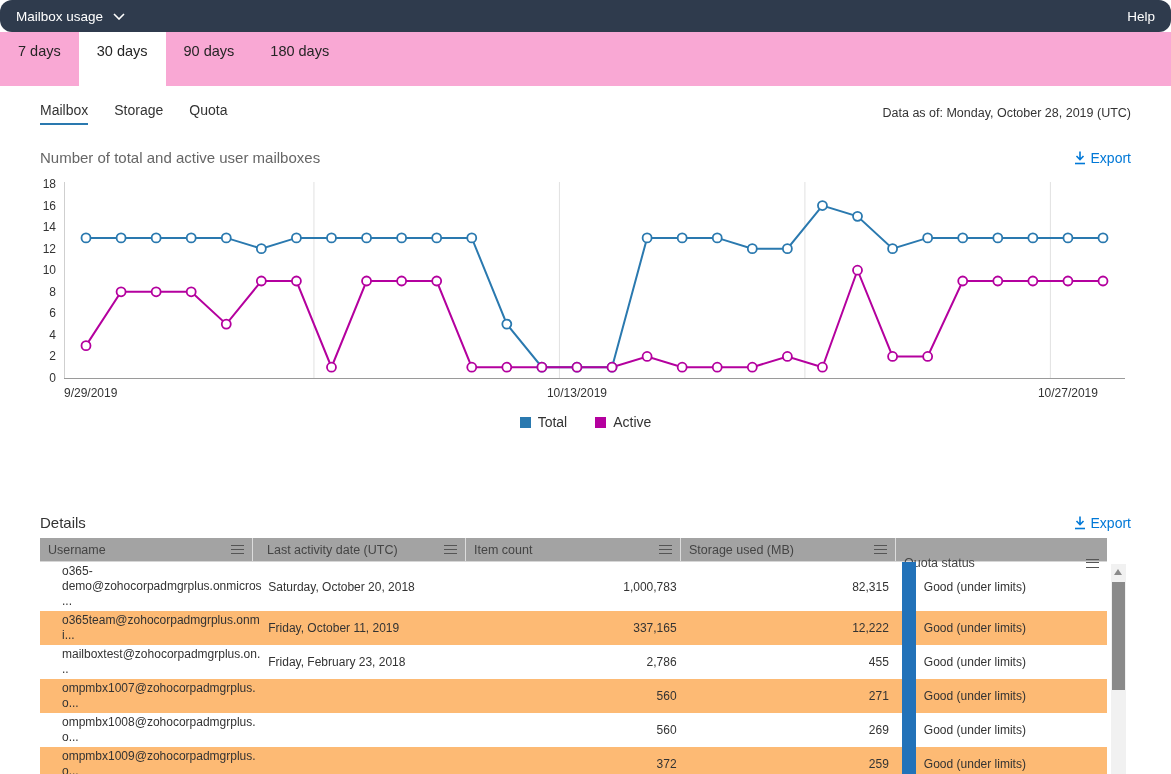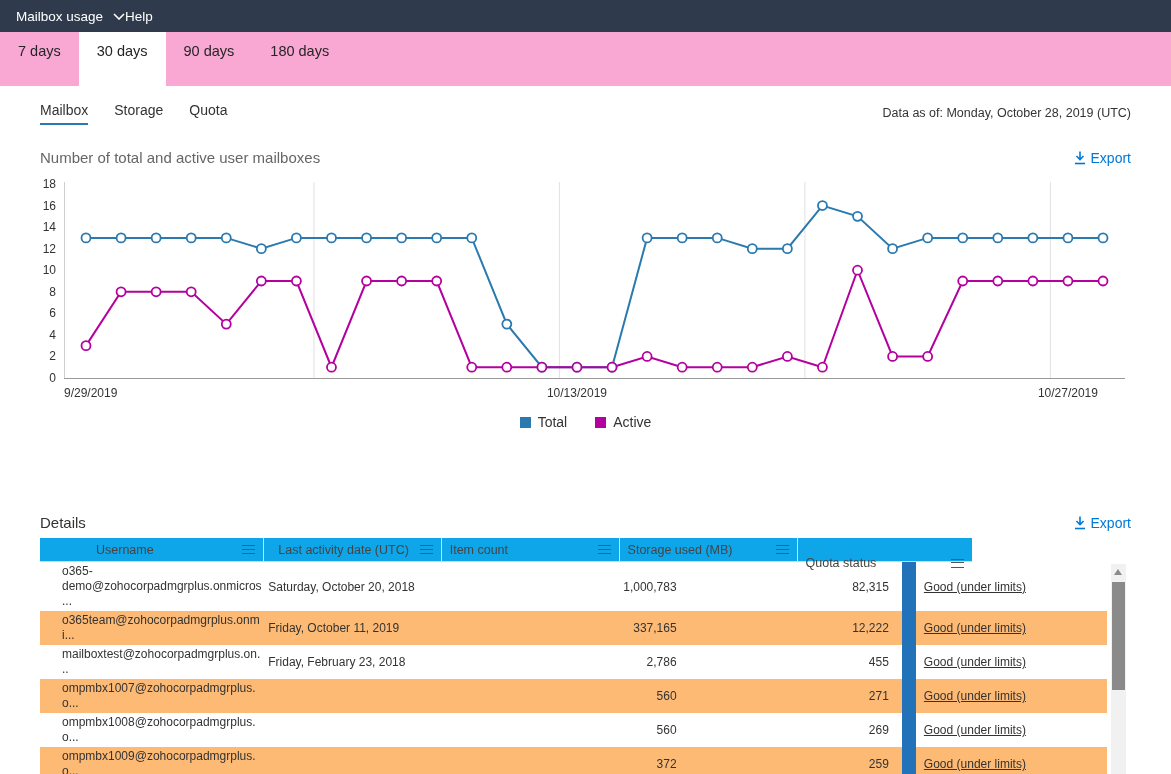--- a/index.html
+++ b/index.html
@@ -1,21 +1,21 @@
 <!DOCTYPE html>
 <html><head>
 <meta charset="utf-8">
 <style>
   *{margin:0;padding:0;box-sizing:border-box}
   html,body{width:1171px;height:774px;overflow:hidden;background:#fff;
     font-family:"Liberation Sans","DejaVu Sans",sans-serif;color:#333;}
 
   
   .topbar{height:32px;background:#2f3b4d;color:#fff;display:flex;align-items:center;
-    padding:0 16px;font-size:13.5px;}
+    justify-content:space-between;padding:0 16px;font-size:13.5px;border-radius:12px;}
   .topbar-left{display:flex;align-items:center;gap:10px;cursor:pointer;}
 
   
   .period-bar{height:54px;background:#f9a8d4;display:flex;}
   .period-tab{line-height:38px;padding:0 18px;font-size:14.5px;color:#252525;cursor:pointer;}
   .period-tab.active{background:#fff;}
 
   .main{padding:0 40px;}
 
   
@@ -35,41 +35,41 @@
   .tick{font-size:12px;fill:#333;}
 
   .legend{display:flex;justify-content:center;gap:28px;margin-top:4px;}
   .legend-item{display:flex;align-items:center;gap:7px;font-size:14px;color:#333;}
   .swatch{width:11px;height:11px;display:inline-block;background:#999;}
 
   
   .details-head{margin-top:84px;}
   .details-title{font-size:15px;color:#333;}
   .table-wrap{position:relative;margin-top:7px;}
-  .thead{display:flex;background:#0ea5e9;height:24px;width:932px;border-bottom:1px solid #d6d6d6;padding-left:48px;}
+  .thead{display:flex;background:#a3a3a3;height:24px;width:1067px;border-bottom:1px solid #d6d6d6;}
   .th{display:flex;align-items:center;justify-content:space-between;font-size:12.5px;color:#444;
     padding:0 8px;border-right:1px solid #dcdcdc;}
   .th:last-child{border-right:none;margin-top:25px;}
   .th:nth-child(1){width:213px;}
   .th:nth-child(2){width:213px;padding-left:14px;}
   .th:nth-child(3){width:215px;}
   .th:nth-child(4){width:215px;}
   .th:nth-child(5){width:211px;}
   .menu-icon{width:13px;height:9px;border-top:1.5px solid #555;border-bottom:1.5px solid #555;
     position:relative;cursor:pointer;flex:none;}
   .menu-icon::after{content:"";position:absolute;left:0;right:0;top:2.5px;border-top:1.5px solid #555;}
 
   .t-row{display:flex;width:1067px;min-height:20px;font-size:12px;color:#333;}
   .t-row.alt{background:#fdba74;}
   .td{display:flex;align-items:center;}
   .td-username{width:213px;padding:2px 2px 2px 8px;margin-left:14px;}
   .td-username .uname{width:100%;line-height:15px;overflow-wrap:break-word;word-break:break-word;}
   .td-date{width:213px;padding-left:4px;}
   .td-num{width:215px;justify-content:flex-end;padding-right:10px;}
-  .td-quota{width:211px;text-decoration:underline;}
+  .td-quota{width:211px;}
   .quota-bar{width:14px;align-self:stretch;background:#2272b9;margin-left:3px;margin-right:8px;flex:none;}
 
   
   .scrollbar{position:absolute;left:1071px;top:26px;width:15px;height:219px;background:#f1f1f1;cursor:pointer;}
   .scroll-up{position:absolute;top:5px;left:3px;width:0;height:0;border-left:4.5px solid transparent;
     border-right:4.5px solid transparent;border-bottom:6px solid #8a8a8a;}
   .scroll-thumb{position:absolute;top:18px;left:1px;width:13px;height:108px;background:#8a8a8a;cursor:grab;}
 </style>
 </head>
 <body>

